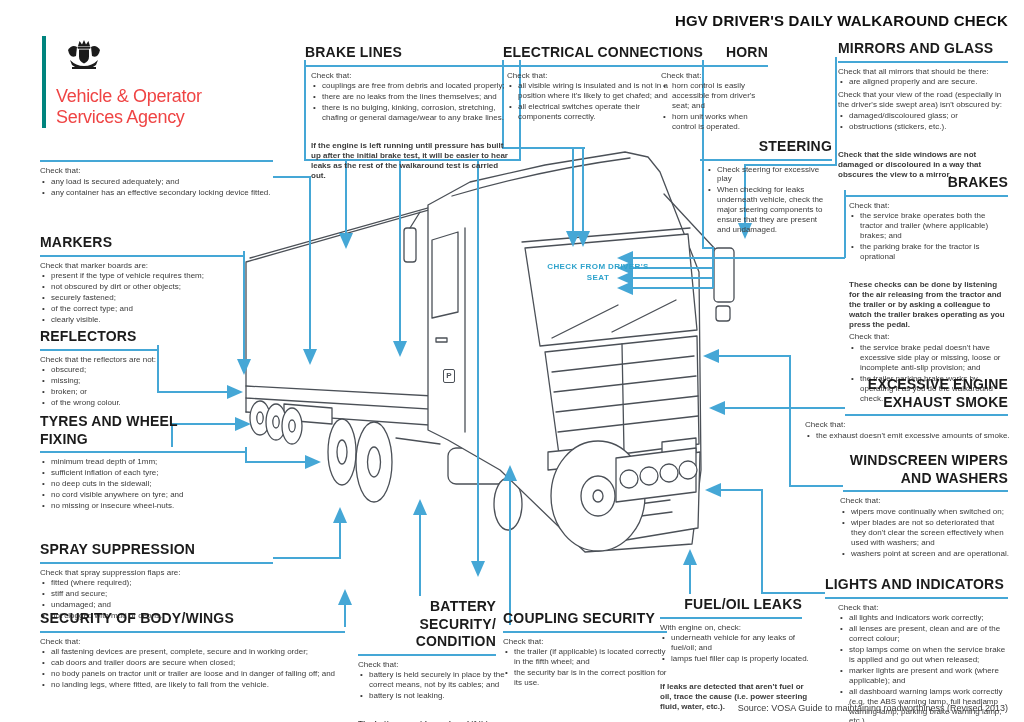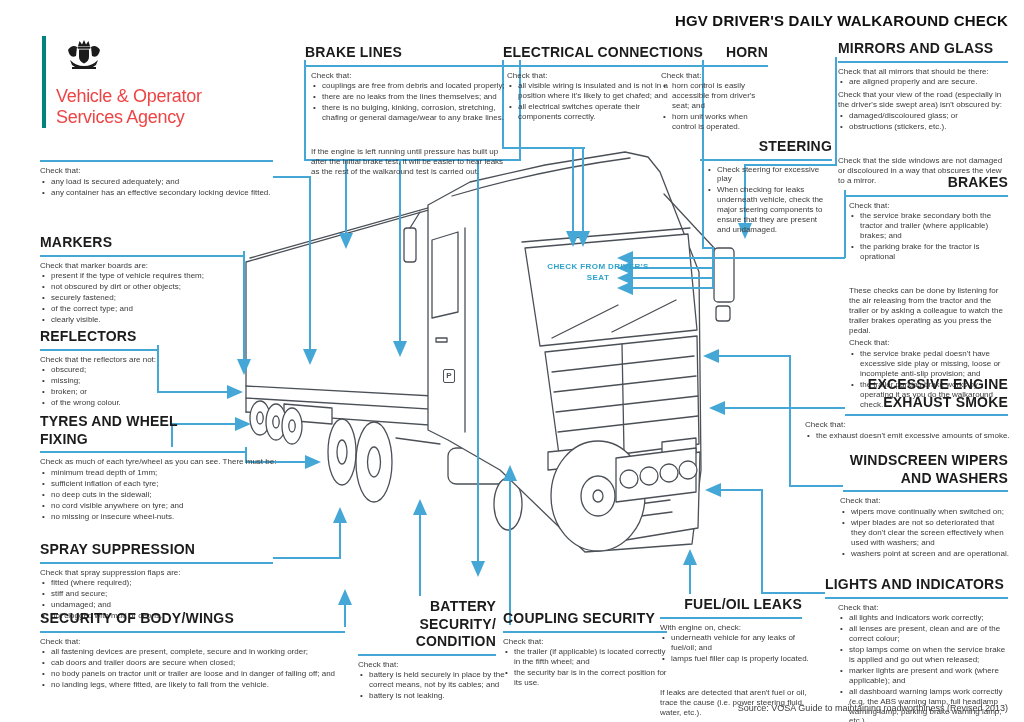--- a/index.html
+++ b/index.html
@@ -21,21 +21,21 @@
   .sec{position:absolute;}
   .sec-title{
     font-size:14px;font-weight:bold;color:var(--ink);letter-spacing:.2px;
     line-height:1.25;padding-bottom:3px;white-space:nowrap;
   }
   .sec-title.wrap{white-space:normal;}
   .sec.right .sec-title{text-align:right;margin-left:auto;}
   .sec-rule{border-bottom:2px solid var(--blue);}
   .sec-body{font-size:8px;line-height:1.24;color:var(--body);margin-top:4px;}
   .b-intro{margin-top:3px;}
-  .b-para{margin-top:24px;}
+  .b-para{margin-top:18px;font-weight:bold;}
   .b-row{display:flex;margin-top:1px;}
   .b-dot{width:11px;flex:0 0 11px;text-align:left;padding-left:2px;}
   .b-txt{flex:1;}
   
   #main-title{
     position:absolute;right:16px;top:12px;font-size:15px;font-weight:bold;
     color:#111;letter-spacing:.2px;
   }
   #agency{position:absolute;left:42px;top:36px;display:flex;}
   #agency-bar{width:4px;background:var(--teal);margin-right:10px;}
@@ -264,21 +264,20 @@
           <div class="b-row">
             <span class="b-dot">•</span>
             <span class="b-txt">of the wrong colour.</span>
           </div>
         </div>
       </div>
       <div class="sec" style="left: 40px; top: 413px; width: 206px;">
         <div class="sec-title wrap" style="width: 150px;">TYRES AND WHEEL FIXING</div>
         <div class="sec-rule"></div>
         <div class="sec-body" style="width: 320px;">
-          <div class="b-intro">Check as much of each tyre/wheel as you can see. There must be:</div>
           <div class="b-row">
             <span class="b-dot">•</span>
             <span class="b-txt">minimum tread depth of 1mm;</span>
           </div>
           <div class="b-row">
             <span class="b-dot">•</span>
             <span class="b-txt">sufficient inflation of each tyre;</span>
           </div>
           <div class="b-row">
             <span class="b-dot">•</span>
@@ -425,21 +424,21 @@
           </div>
         </div>
       </div>
       <div class="sec right" style="left: 845px; top: 174px; width: 163px;">
         <div class="sec-title">BRAKES</div>
         <div class="sec-rule"></div>
         <div class="sec-body" style="margin-left: 4px; width: 160px;">
           <div class="b-intro">Check that:</div>
           <div class="b-row">
             <span class="b-dot">•</span>
-            <span class="b-txt">the service brake secondary both the tractor and trailer (where applicable) brakes; and</span>
+            <span class="b-txt">the service brake operates both the tractor and trailer (where applicable) brakes; and</span>
           </div>
           <div class="b-row">
             <span class="b-dot">•</span>
             <span class="b-txt">the parking brake for the tractor is oprational</span>
           </div>
           <div class="b-para">These checks can be done by listening for the air releasing from the tractor and the trailer or by asking a colleague to watch the trailer brakes operating as you press the pedal.</div>
           <div class="b-intro">Check that:</div>
           <div class="b-row">
             <span class="b-dot">•</span>
             <span class="b-txt">the service brake pedal doesn't have excessive side play or missing, loose or incomplete anti-slip provision; and</span>

